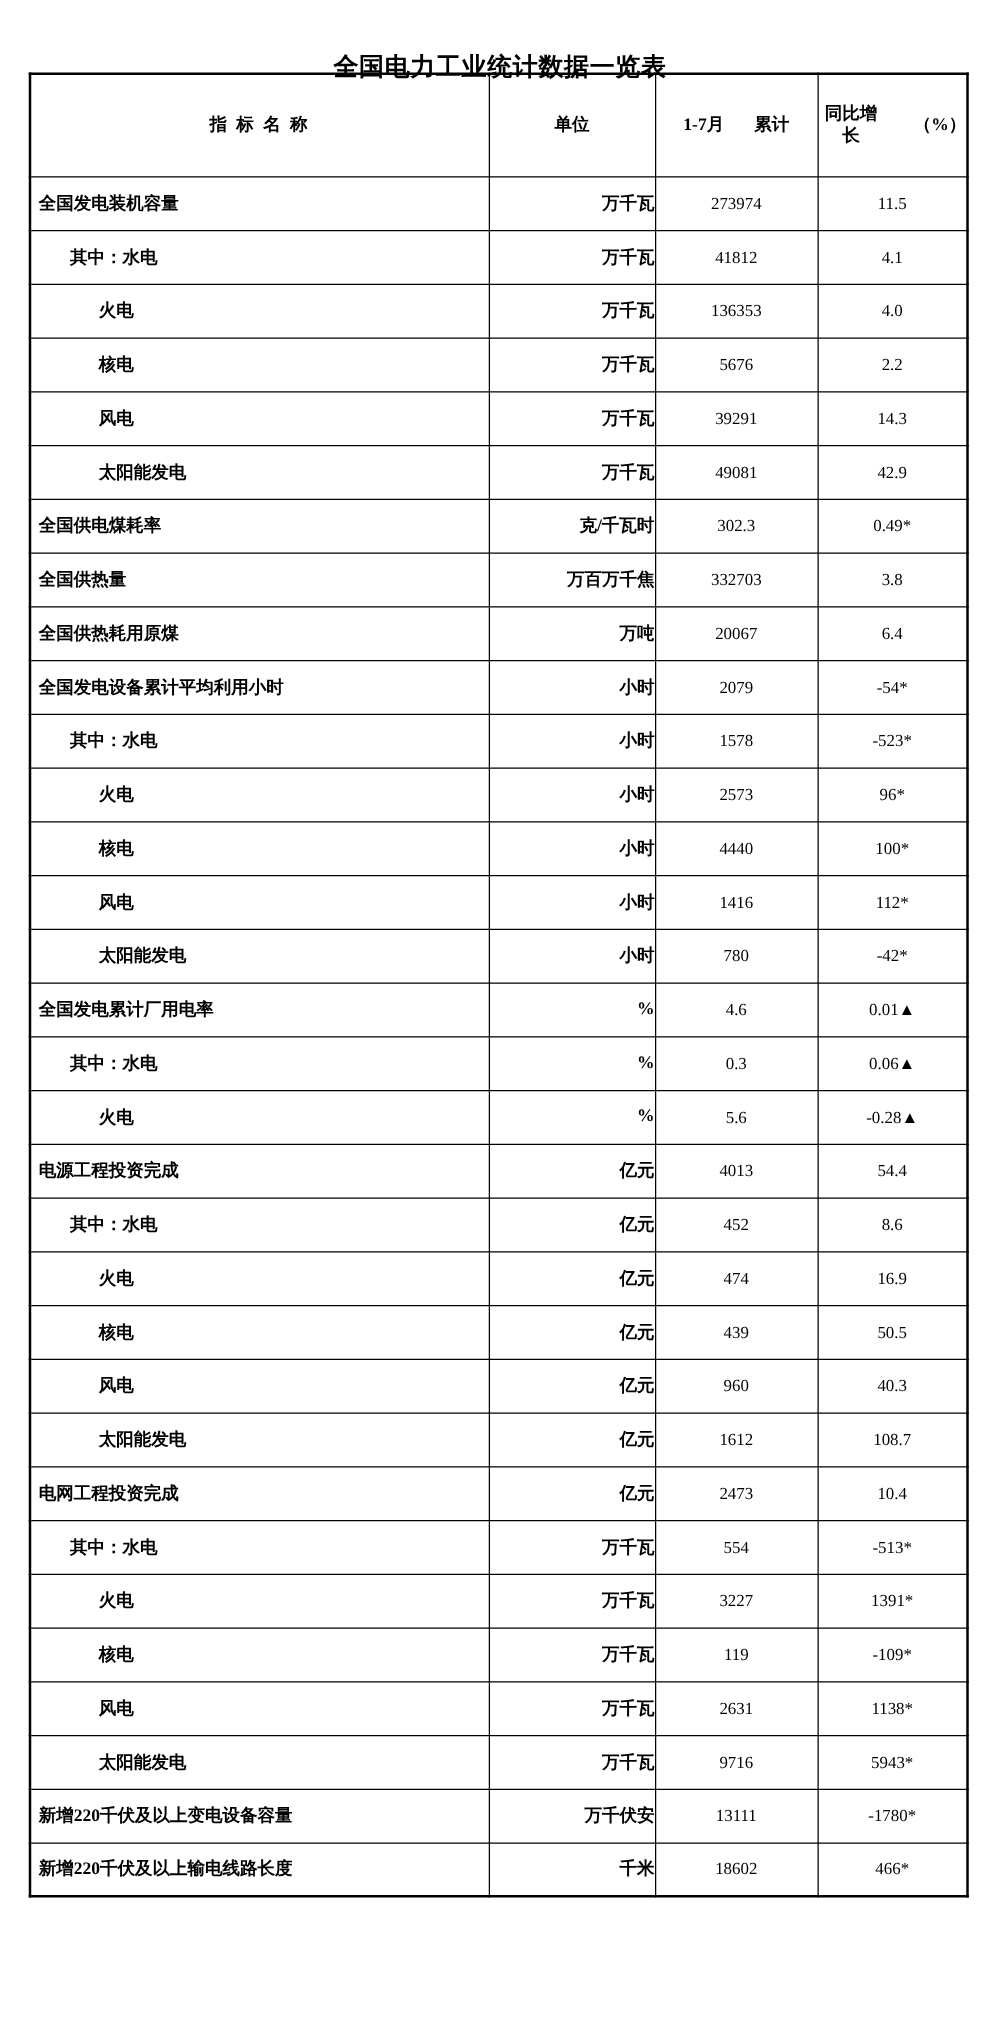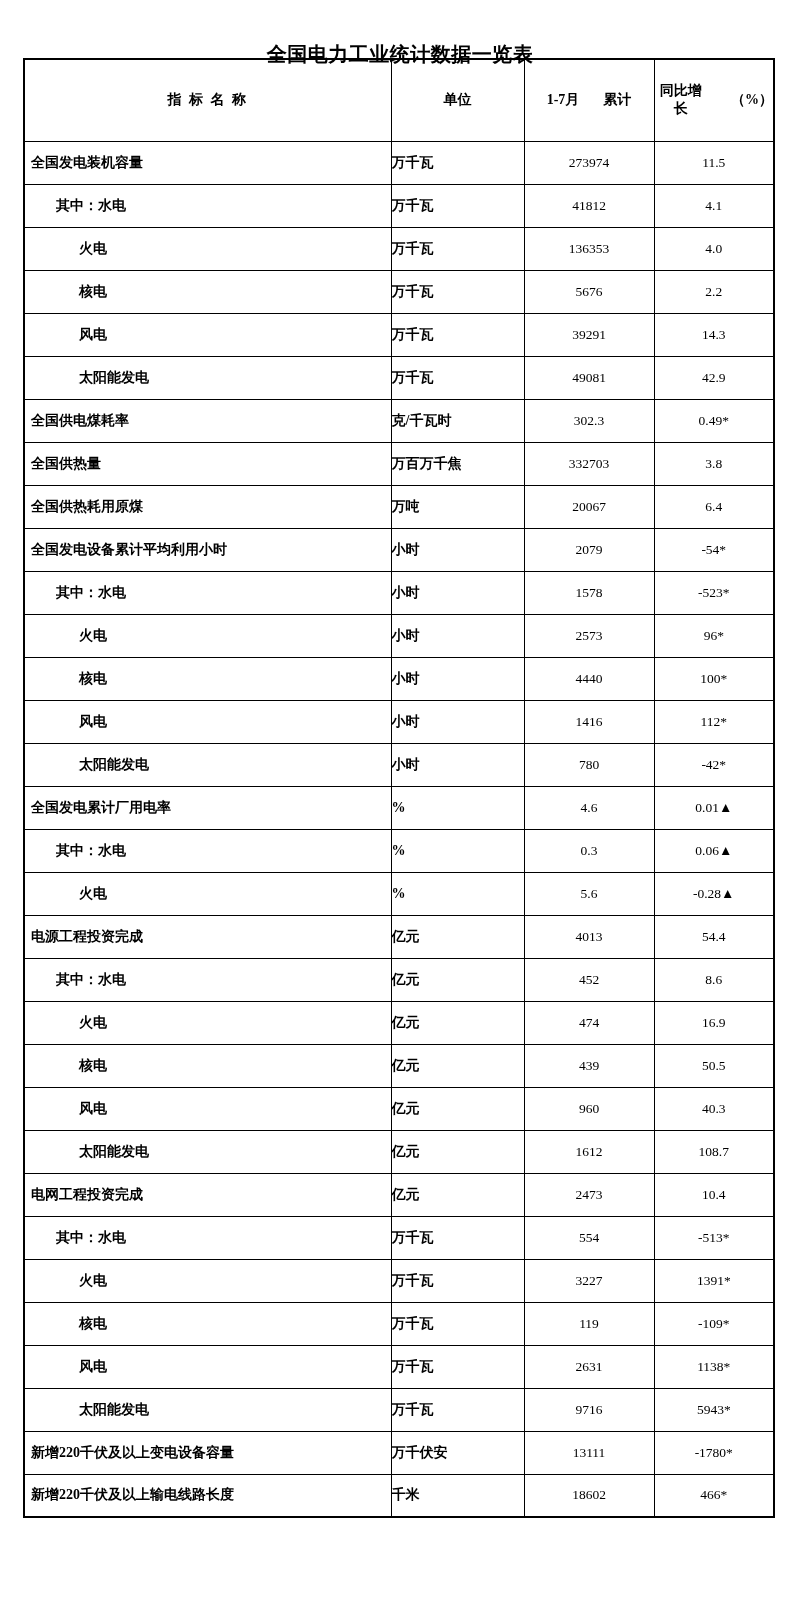--- a/index.html
+++ b/index.html
@@ -62,21 +62,21 @@
     font-size: 14px;
     font-weight: 700;
     text-align: left;
   }
   td.c-label.indent-0 { padding-left: 6px; }
   td.c-label.indent-1 { padding-left: 31px; }
   td.c-label.indent-2 { padding-left: 54px; }
   td.c-unit {
     font-size: 14px;
     font-weight: 700;
-    text-align: left;
+    text-align: right;
   }
   td.c-num {
     font-size: 13.5px;
     font-weight: 400;
     text-align: center;
   }
 </style>
 </head>
 <body>
 

